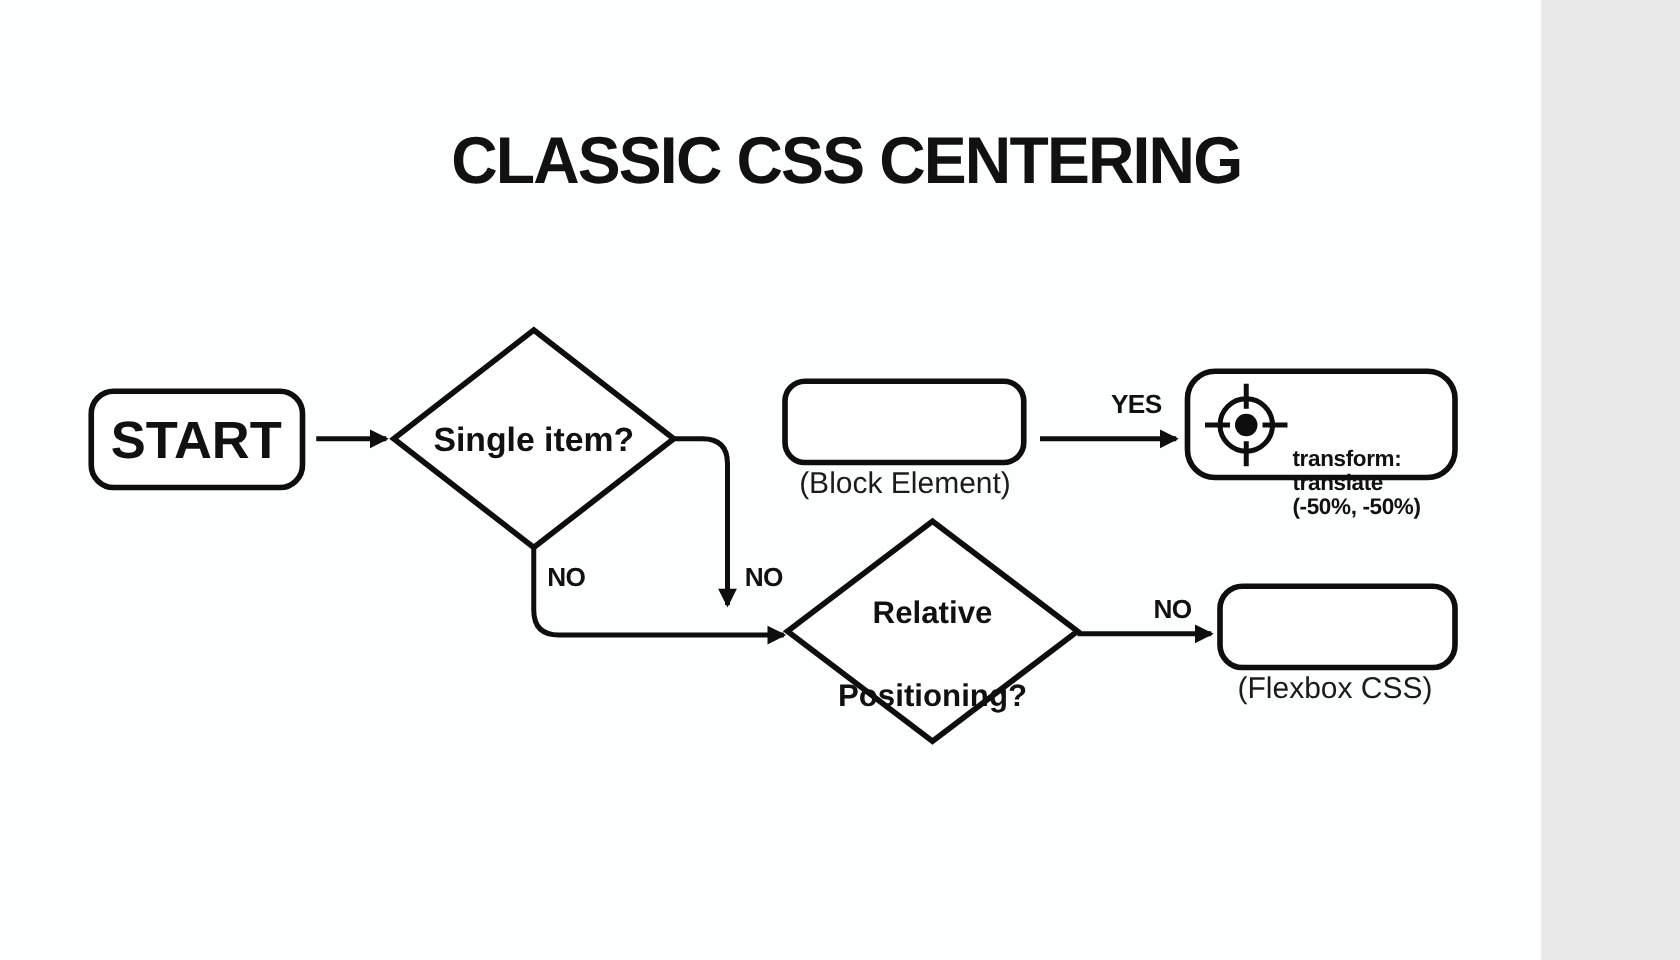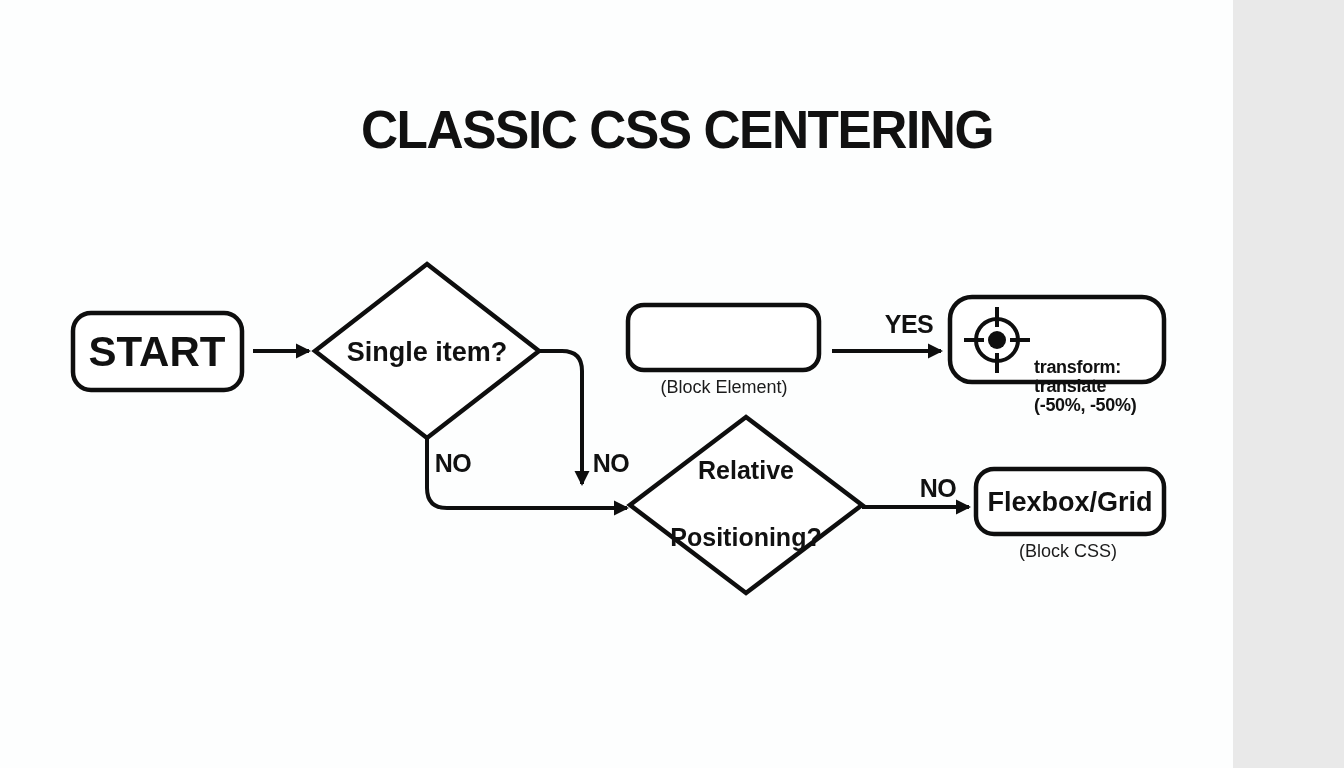--- a/index.html
+++ b/index.html
@@ -33,26 +33,26 @@
     white-space:nowrap;
     text-align:center;
   }
   .title{
     font-size:53px;
     letter-spacing:-1.5px;
     transform:translate(-50%,-50%) scaleX(0.97);
   }
   .node-label{font-size:27px;}
   .node-label.two-line{line-height:27px;}
-  .edge-label{font-size:25px;letter-spacing:-0.5px;}
+  .edge-label{font-size:21px;letter-spacing:-0.5px;}
   .caption{
     position:absolute;
     transform:translate(-50%,-50%);
     font-weight:400;
-    font-size:18px;
+    font-size:24px;
     color:var(--caption);
     white-space:nowrap;
   }
   .code-lines{
     position:absolute;
     font-weight:700;
     font-size:18px;
     line-height:19px;
     color:var(--text);
     white-space:nowrap;
@@ -104,28 +104,27 @@
 
   <div class="caption" style="left:724px;top:387px;">(Block Element)</div>
 
   <div class="code-lines" style="left:1034px;top:312px;margin-top:46px;">
     <span>transform:</span>
     <span>translate</span>
     <span>(-50%, -50%)</span>
   </div>
 
 
-  <div class="lbl node-label two-line" style="left:746px;top:504px;font-size:25px;">
+  <div class="lbl node-label two-line" style="left:746px;top:524px;font-size:25px;">
     <span style="display:block;">Relative</span>
     <span style="display:block;margin-top:40px;">Positioning?</span>
   </div>
 
-  <div class="lbl node-label" style="left:1070px;top:502px;">Flexbox/Grid</div>
 
-  <div class="caption" style="left:1068px;top:551px;">(Block CSS)</div>
+  <div class="caption" style="left:1068px;top:551px;">(Flexbox CSS)</div>
 
   <div class="lbl edge-label" style="left:453px;top:463px;">NO</div>
 
   <div class="lbl edge-label" style="left:611px;top:463px;">NO</div>
 
   <div class="lbl edge-label" style="left:909px;top:324px;">YES</div>
 
   <div class="lbl edge-label" style="left:938px;top:488px;">NO</div>
 
 </div>

